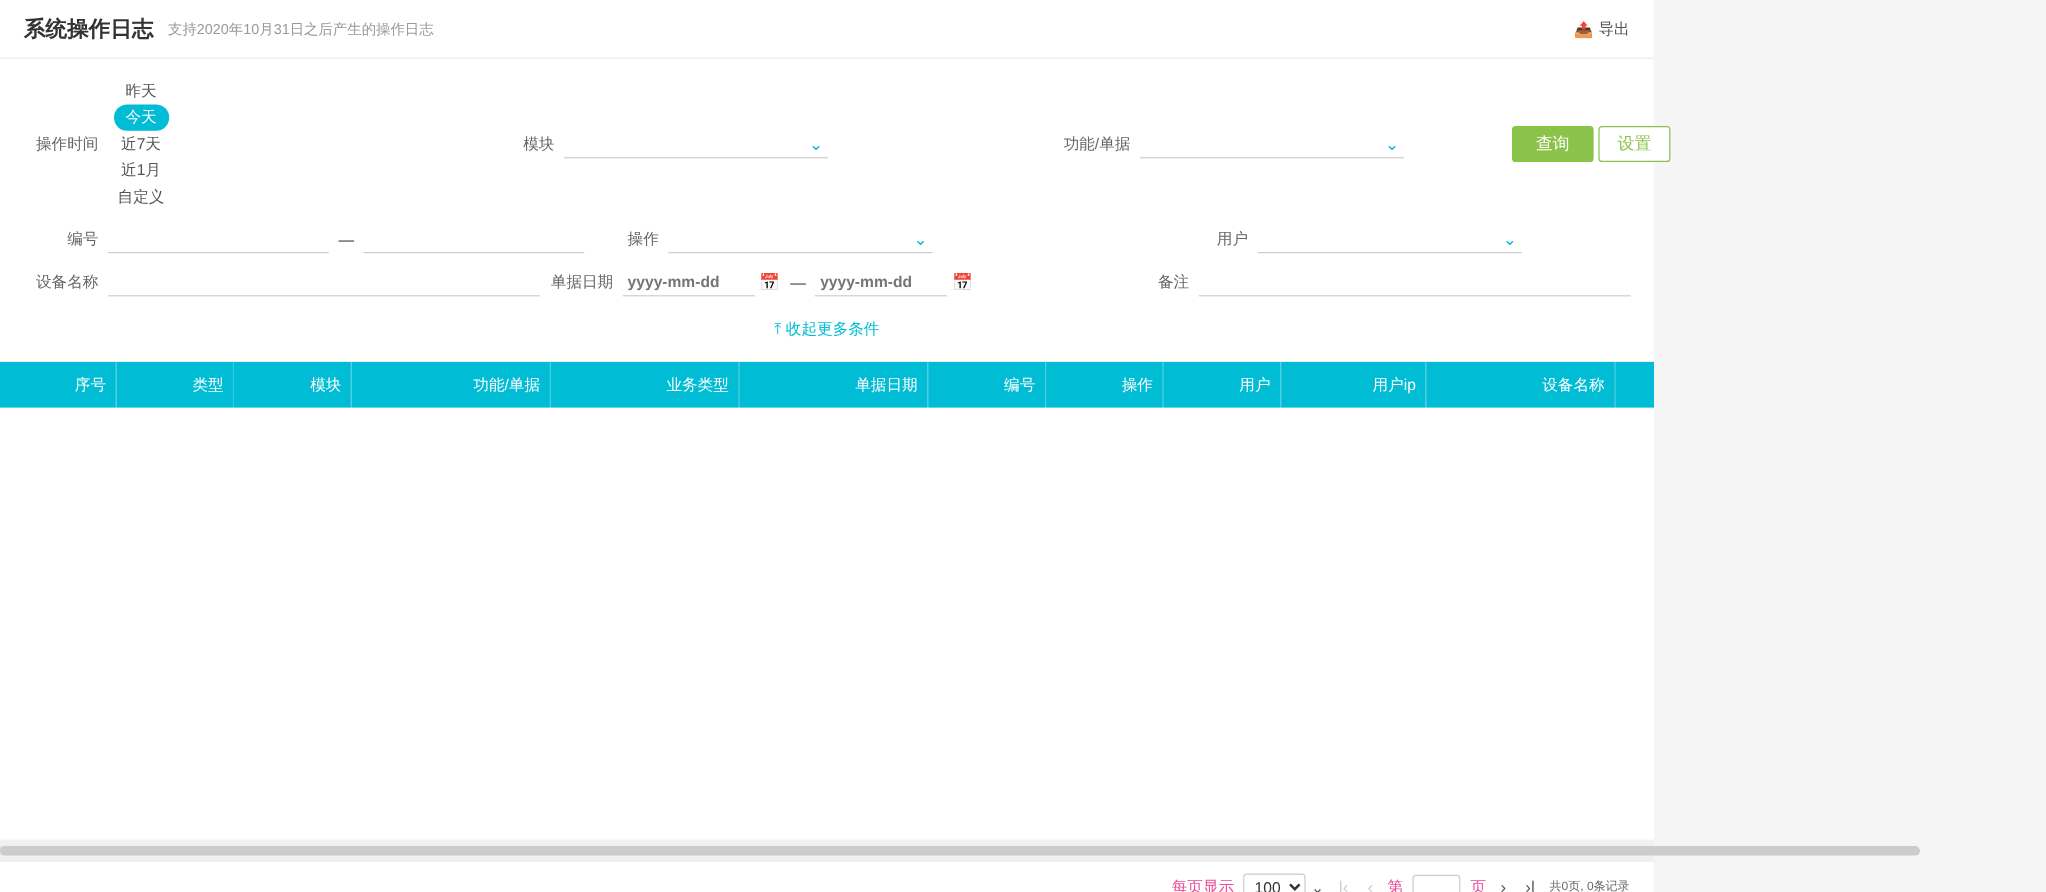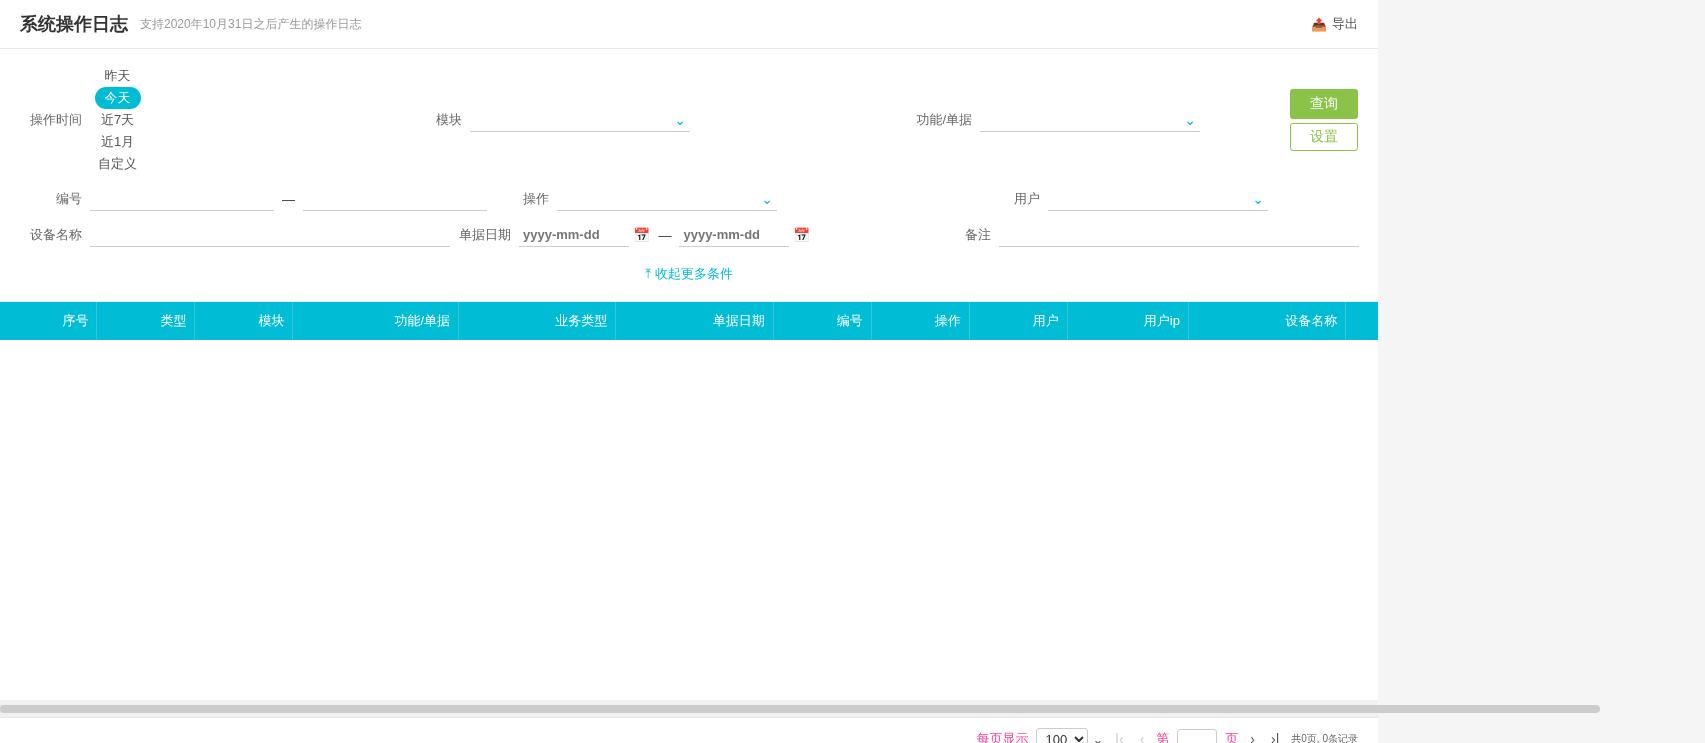--- a/index.html
+++ b/index.html
@@ -35,21 +35,21 @@
     
     .filter-input { border: none; border-bottom: 1px solid #ccc; background: transparent; padding: 4px; font-size: 13px; color: #333; outline: none; min-width: 160px; }
     .filter-input-wide { min-width: 360px; }
 
     .dash-sep { margin: 0 8px; color: #333; }
     .filter-col { display: flex; align-items: center; min-width: 380px; }
     .filter-col-mid { display: flex; align-items: center; min-width: 480px; flex: 1; }
     .filter-col-right { display: flex; align-items: center; min-width: 380px; }
 
     
-    .action-btns { display: flex; flex-direction: column; gap: 4px; margin-left: auto; flex-shrink: 0; justify-content: space-between; }
+    .action-btns { display: flex; gap: 4px; margin-left: auto; flex-shrink: 0; justify-content: space-between; }
     .btn-query { background: #8bc34a; color: #fff; border: none; padding: 6px 20px; border-radius: 3px; cursor: pointer; font-size: 14px; min-width: 60px; }
     .btn-settings { background: #fff; color: #8bc34a; border: 1px solid #8bc34a; padding: 4px 12px; border-radius: 3px; cursor: pointer; font-size: 14px; min-width: 60px; }
 
     
     .collapse-bar { text-align: center; padding: 6px 0 2px; }
     .collapse-btn { border: none; background: none; cursor: pointer; color: #00bcd4; font-size: 13px; display: inline-flex; align-items: center; gap: 4px; }
 
     
     .date-input { border: none; border-bottom: 1px solid #ccc; background: transparent; padding: 4px; font-size: 13px; color: #aaa; outline: none; width: 110px; font-weight: bold; }
     .calendar-icon { color: #00bcd4; cursor: pointer; margin-left: 4px; font-size: 14px; }

